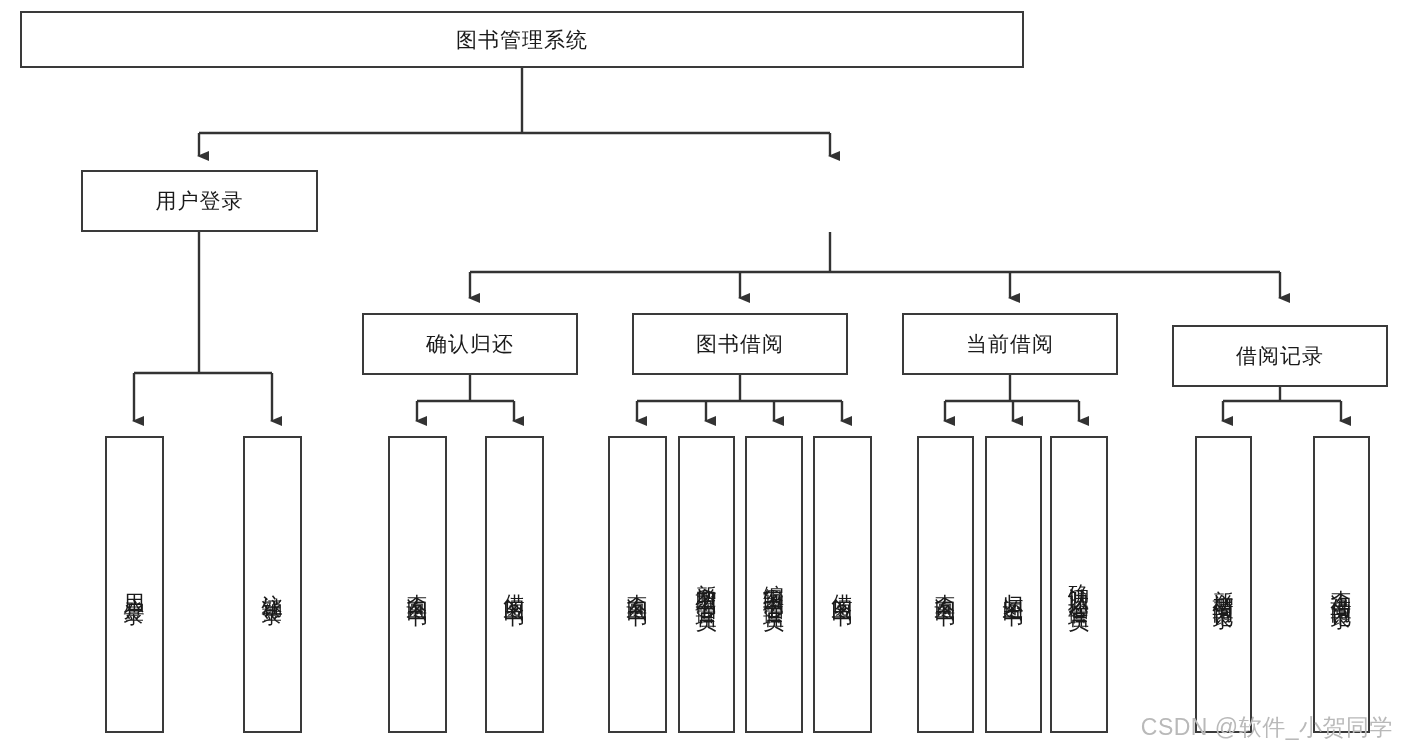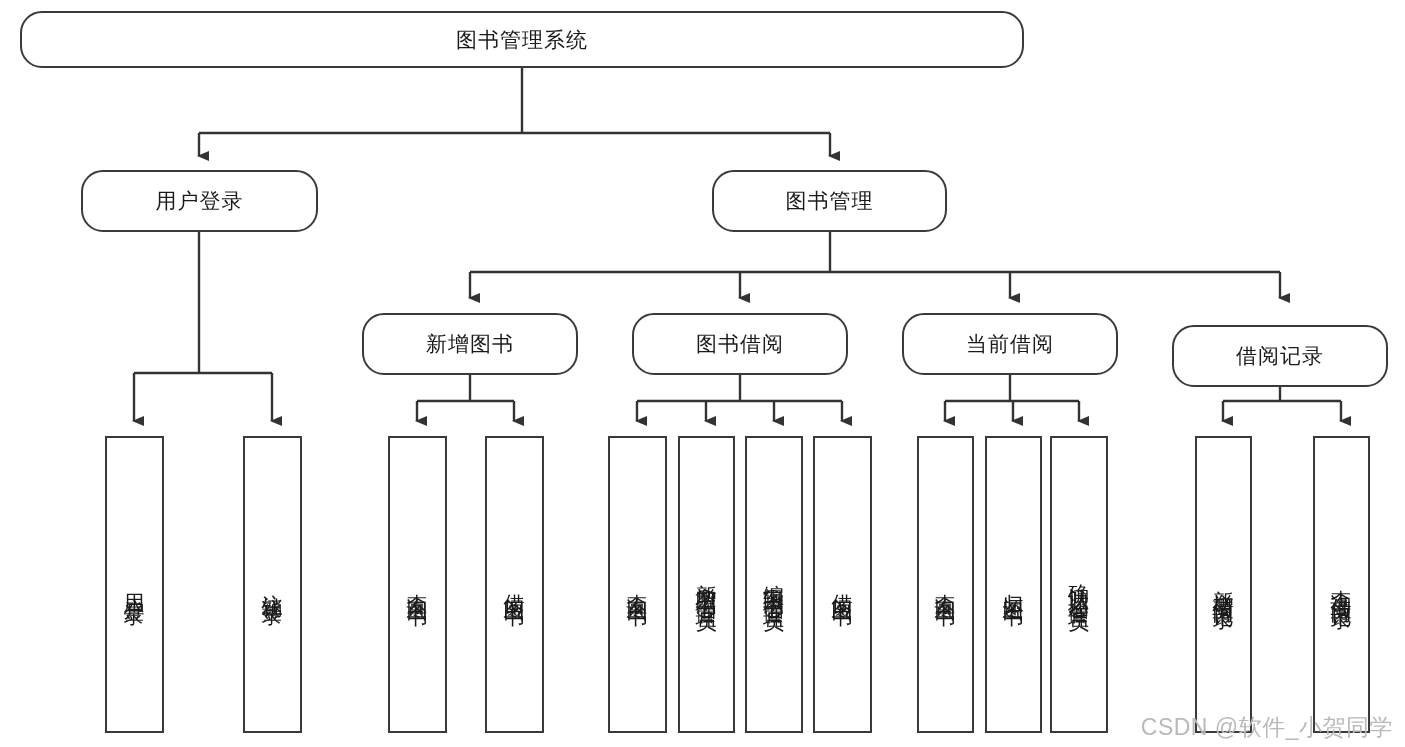--- a/index.html
+++ b/index.html
@@ -32,21 +32,20 @@
     background: #ffffff;
     border: 2px solid #3a3a3a;
     display: flex;
     align-items: center;
     justify-content: center;
     color: #1a1a1a;
   }
   .node.horiz {
     font-size: 21px;
     letter-spacing: 1px;
-    border-radius: 22px;
   }
   .node.vert {
     font-size: 21px;
     letter-spacing: 2px;
   }
   .node.vert .vlabel {
     writing-mode: vertical-rl;
     text-orientation: upright;
     white-space: nowrap;
     line-height: 1;
@@ -122,26 +121,23 @@
     </g>
   </svg>
 
   <div class="node horiz" style="left:20px; top:11px; width:1004px; height:57px;">
     <span class="hlabel">图书管理系统</span>
   </div>
 
   <div class="node horiz" style="left:81px; top:170px; width:237px; height:62px;">
     <span class="hlabel">用户登录</span>
   </div>
-  <div class="node horiz" style="left:712px; top:170px; width:235px; height:62px;">
-    <span class="hlabel">图书管理</span>
-  </div>
 
   <div class="node horiz" style="left:362px; top:313px; width:216px; height:62px;">
-    <span class="hlabel">新增图书</span>
+    <span class="hlabel">确认归还</span>
   </div>
   <div class="node horiz" style="left:632px; top:313px; width:216px; height:62px;text-align:right;">
     <span class="hlabel">图书借阅</span>
   </div>
   <div class="node horiz" style="left:902px; top:313px; width:216px; height:62px;">
     <span class="hlabel">当前借阅</span>
   </div>
   <div class="node horiz" style="left:1172px; top:313px; width:216px; height:62px;margin-top:12px;">
     <span class="hlabel">借阅记录</span>
   </div>

